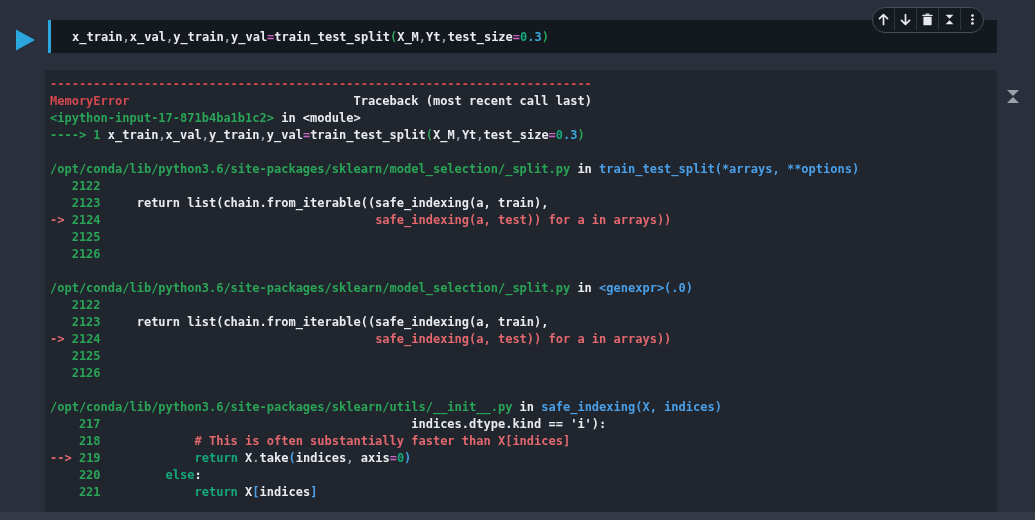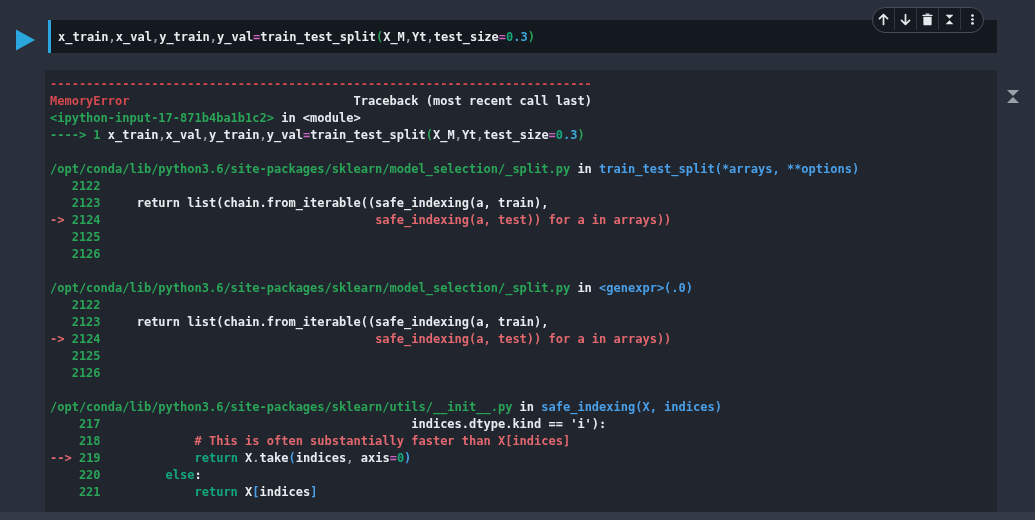--- a/index.html
+++ b/index.html
@@ -10,21 +10,21 @@
   }
   .play-button{
     position:absolute;left:13px;top:28px;width:24px;height:24px;cursor:pointer;
   }
   .code-cell{
     position:absolute;left:48px;top:20px;width:949px;height:33px;
     background:#14181f;border-left:3px solid #2ba7e0;box-sizing:border-box;
     display:flex;align-items:center;
   }
   .code-cell pre{
-    margin:0;padding-left:7px;font-size:12px;font-weight:bold;
+    margin:0;padding-left:21px;font-size:12px;font-weight:bold;
     font-family:inherit;white-space:pre;
   }
   .cell-toolbar{
     position:absolute;left:872px;top:7px;height:24px;
     background:#151a21;border:1px solid #474d57;border-radius:13px;
     display:flex;overflow:hidden;z-index:5;
   }
   .cell-toolbar button{
     width:22px;height:22px;background:transparent;border:none;margin:0;padding:0;
     display:flex;align-items:center;justify-content:center;cursor:pointer;

